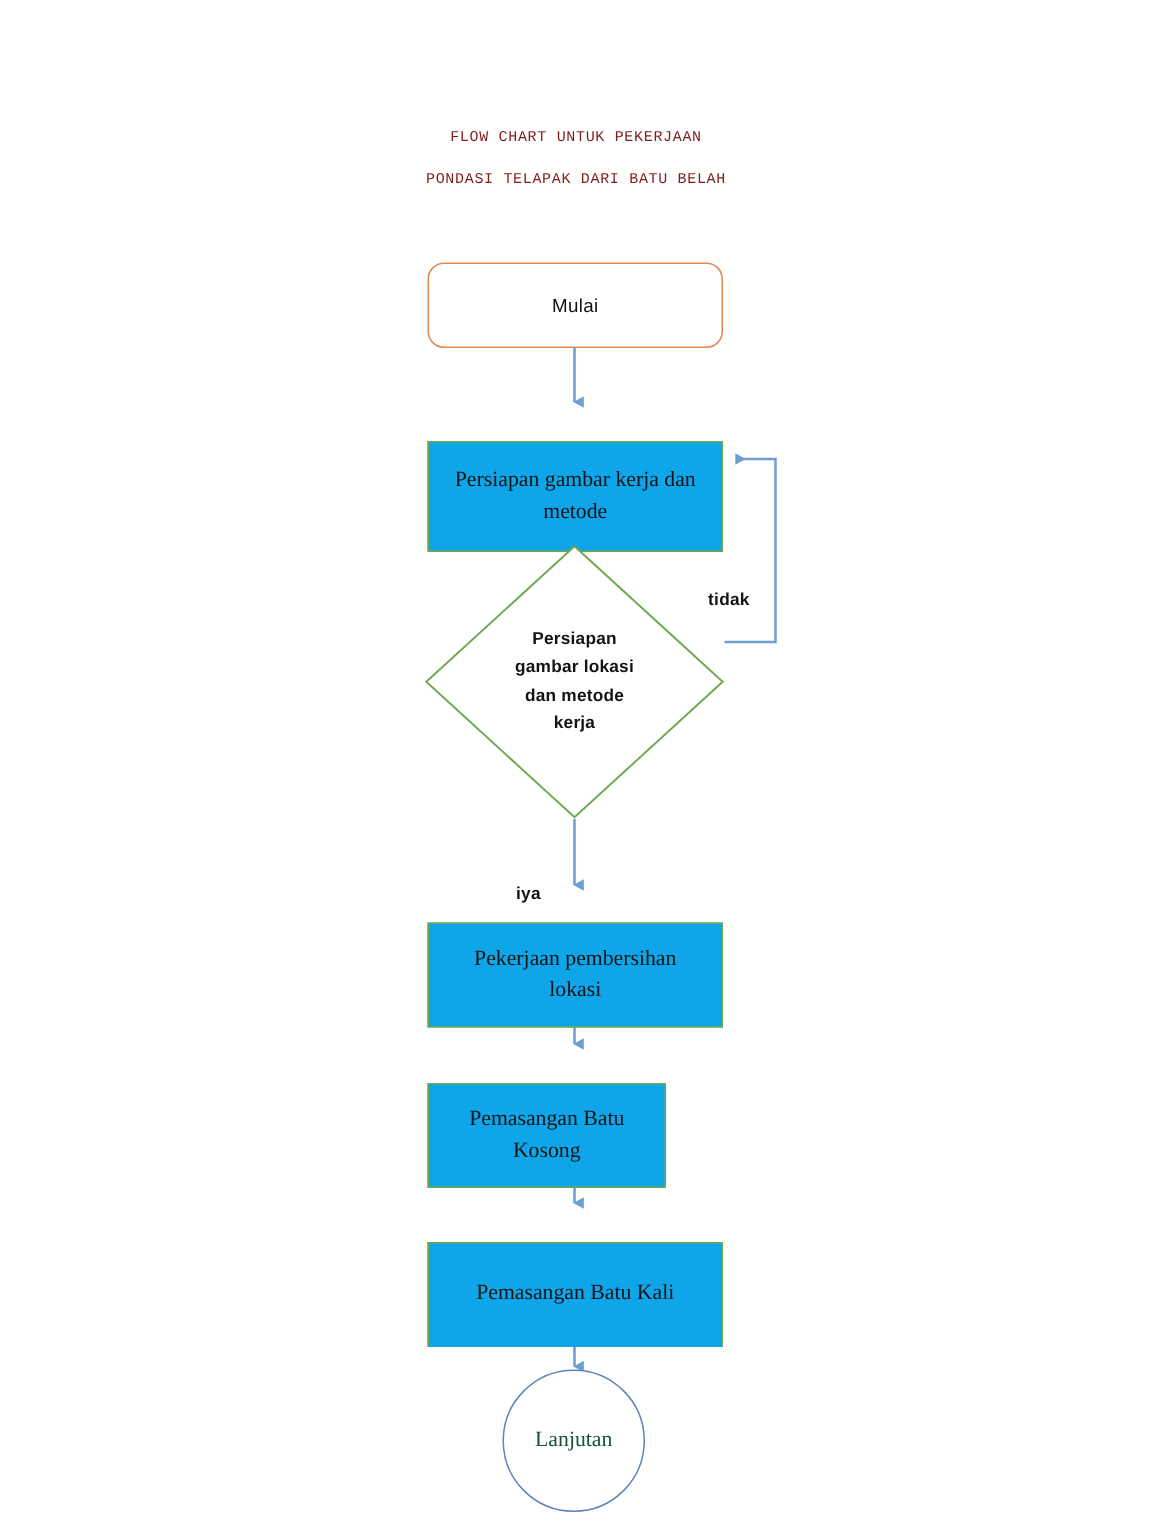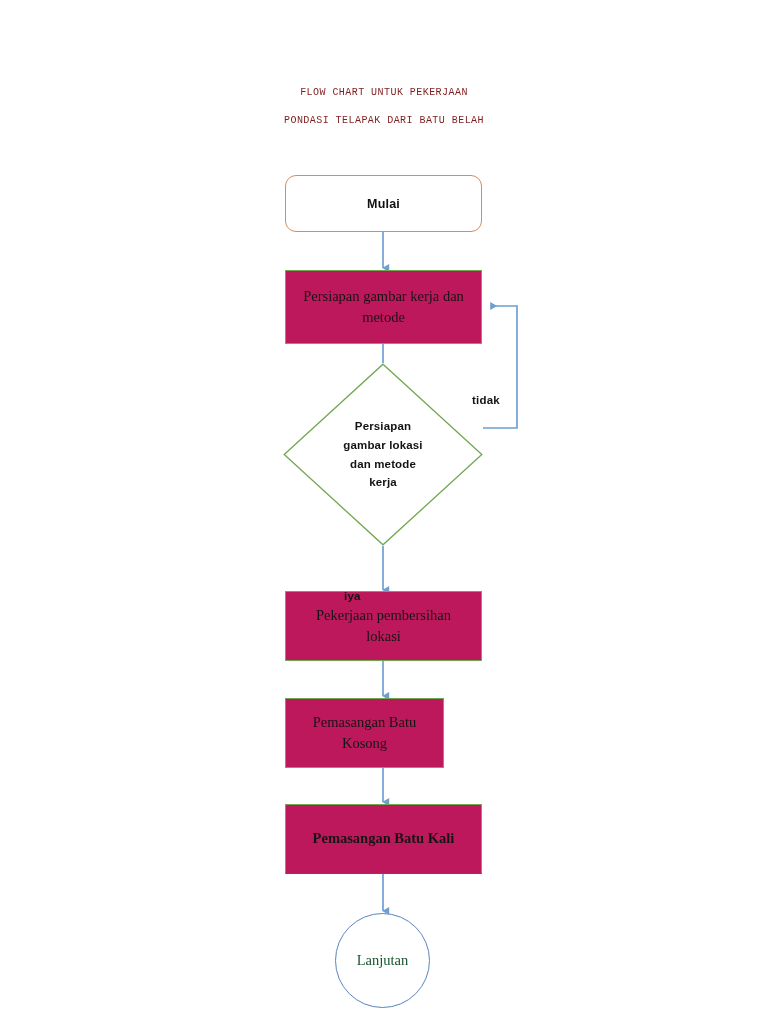--- a/index.html
+++ b/index.html
@@ -70,41 +70,41 @@
   }
 
   
   .shape-terminator {
     border: 1.6px solid #E08A52;
     border-radius: 11px;
     background: #ffffff;
   }
   .shape-terminator .node-label {
     font-family: "Liberation Sans", sans-serif;
-    font-weight: bold;
+    font-weight: normal;
     font-size: 12.5px;
     color: #111111;
     letter-spacing: 0.2px;
   }
 
   
   .shape-process {
     border: 1.3px solid #6FA84F;
-    background: #be185d;
+    background: #0ea5e9;
+    margin-top: 24px;
   }
   .shape-process .node-label {
     font-family: "Liberation Serif", serif;
     font-size: 14.5px;
     color: #151515;
     line-height: 1.45;
   }
   
   .shape-process.clipped-bottom {
     border-bottom-color: rgba(111,168,79,0.10);
-    font-weight: bold;
   }
 
   
   .shape-decision {
     background: transparent;
     border: none;
   }
   .shape-decision .diamond-svg {
     position: absolute;
     left: 0;

